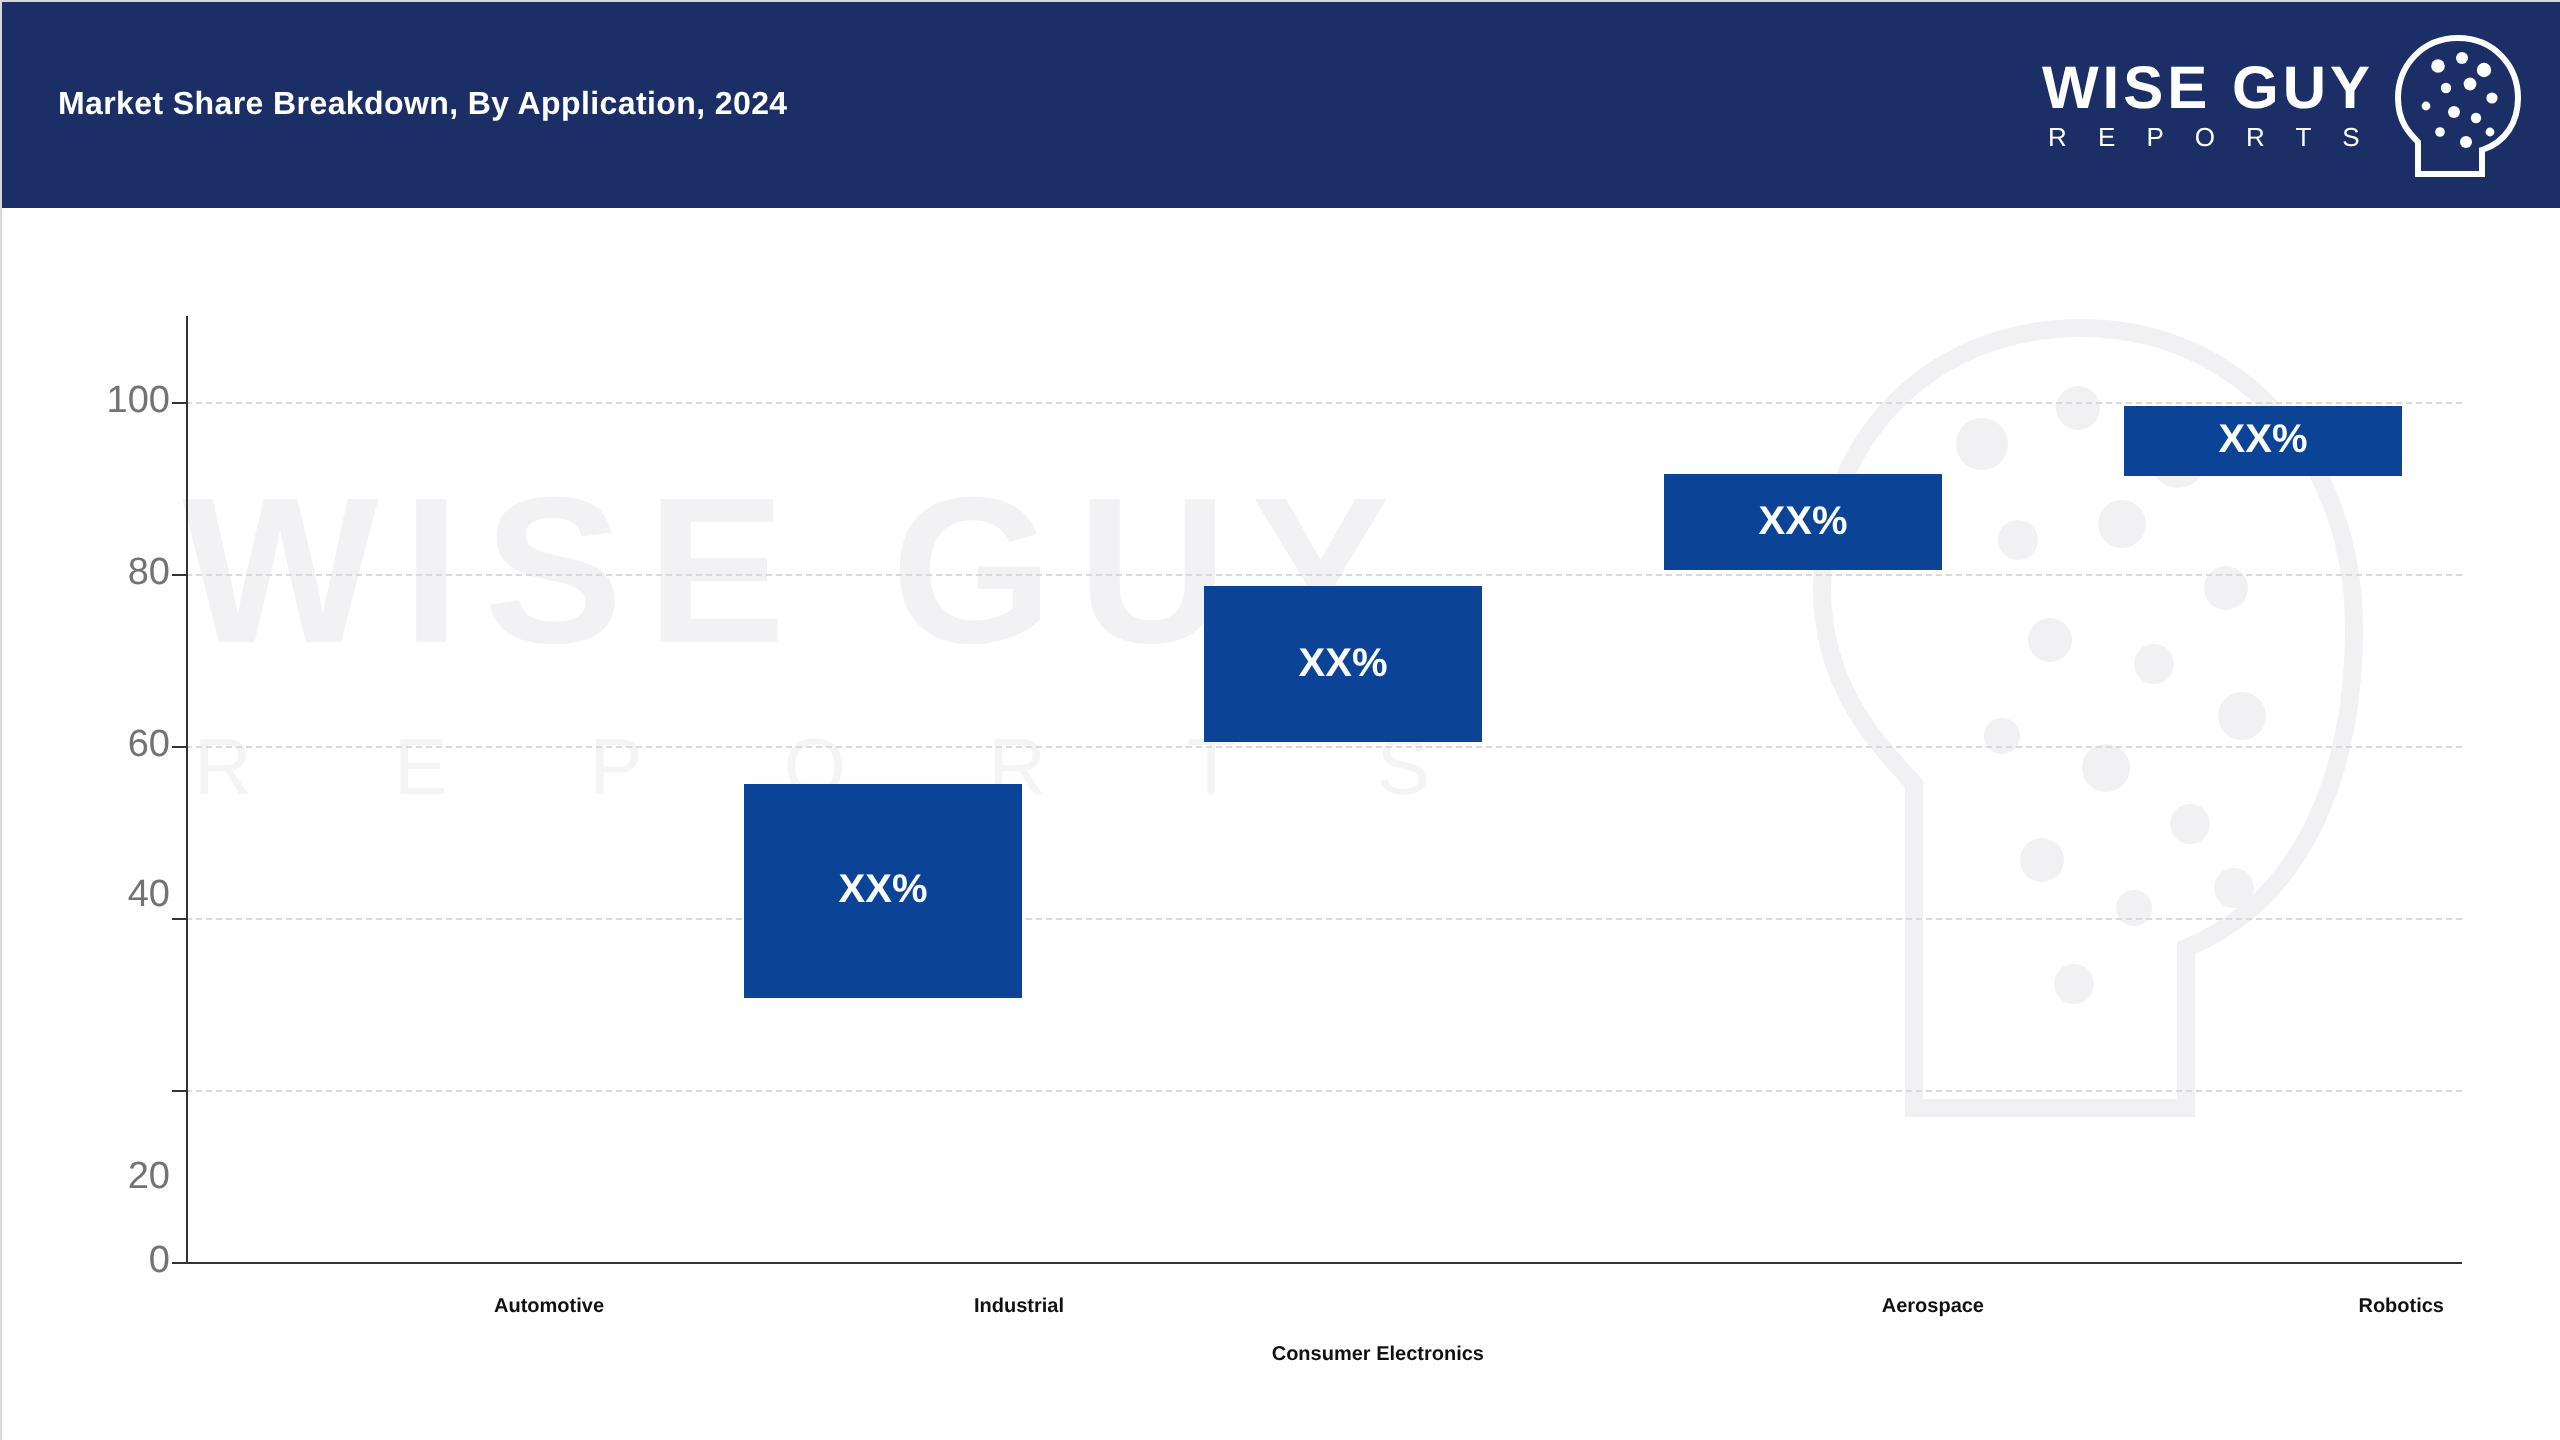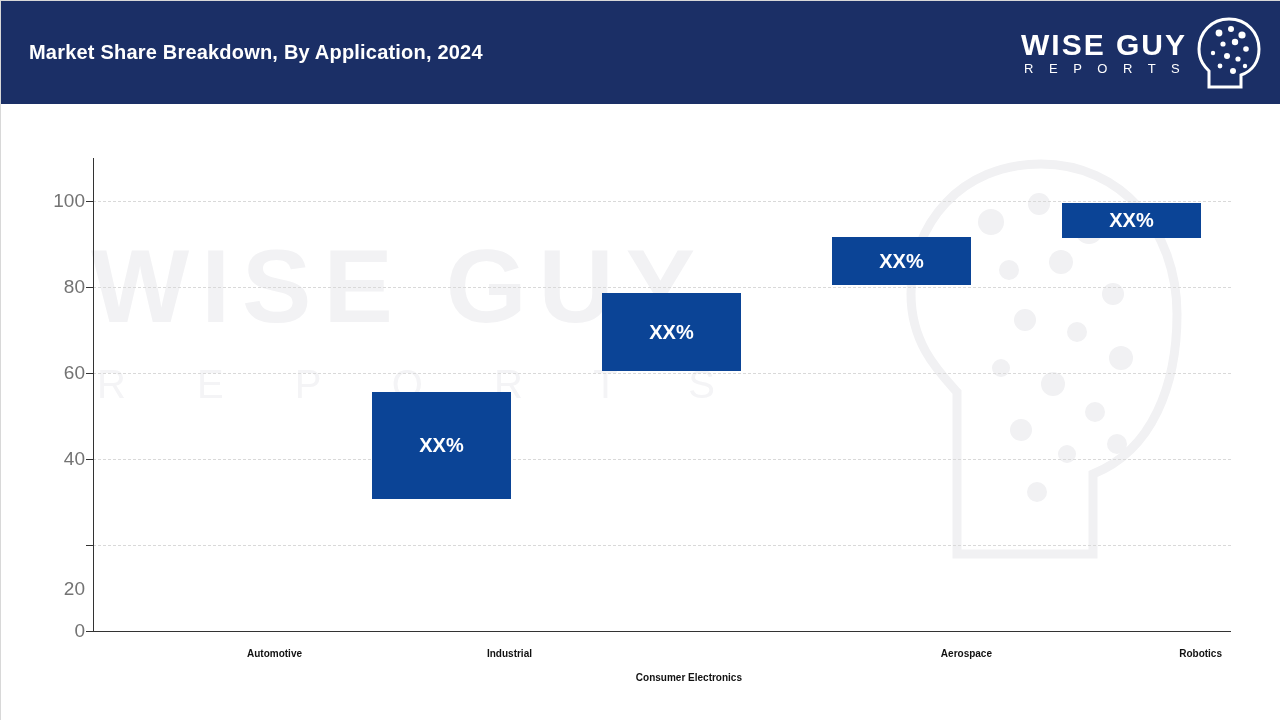--- a/index.html
+++ b/index.html
@@ -28,21 +28,21 @@
     left: 0; top: 0;
     width: 1280px;
     height: 103px;
     background: #1b2f66;
     display: flex;
     align-items: center;
     justify-content: space-between;
   }
   .header-title {
     color: #ffffff;
-    font-size: 20px;
+    font-size: 16px;
     font-weight: bold;
     letter-spacing: 0.2px;
     margin-left: 28px;
     white-space: nowrap;
   }
   .logo-wrap {
     display: flex;
     align-items: center;
     margin-right: 14px;
     height: 86px;
@@ -248,21 +248,21 @@
       <div class="gridline" style="top:215px;"></div>
       <div class="gridline" style="top:301px;"></div>
       <div class="gridline" style="top:387px;"></div>
 
       <div class="axis-y"></div>
       <div class="axis-x"></div>
 
       <div class="y-tick" style="top:43px;">100</div>
       <div class="y-tick" style="top:129px;">80</div>
       <div class="y-tick" style="top:215px;">60</div>
-      <div class="y-tick" style="top:301px;">40</div>
+      <div class="y-tick" style="top:290px;">40</div>
       <div class="y-tick" style="top:387px;margin-top:44px;">20</div>
       <div class="y-tick" style="top:473px;">0</div>
 
       <div class="tick-mark" style="top:43px;"></div>
       <div class="tick-mark" style="top:129px;"></div>
       <div class="tick-mark" style="top:215px;"></div>
       <div class="tick-mark" style="top:301px;"></div>
       <div class="tick-mark" style="top:387px;"></div>
       <div class="tick-mark" style="top:473px;"></div>
 

